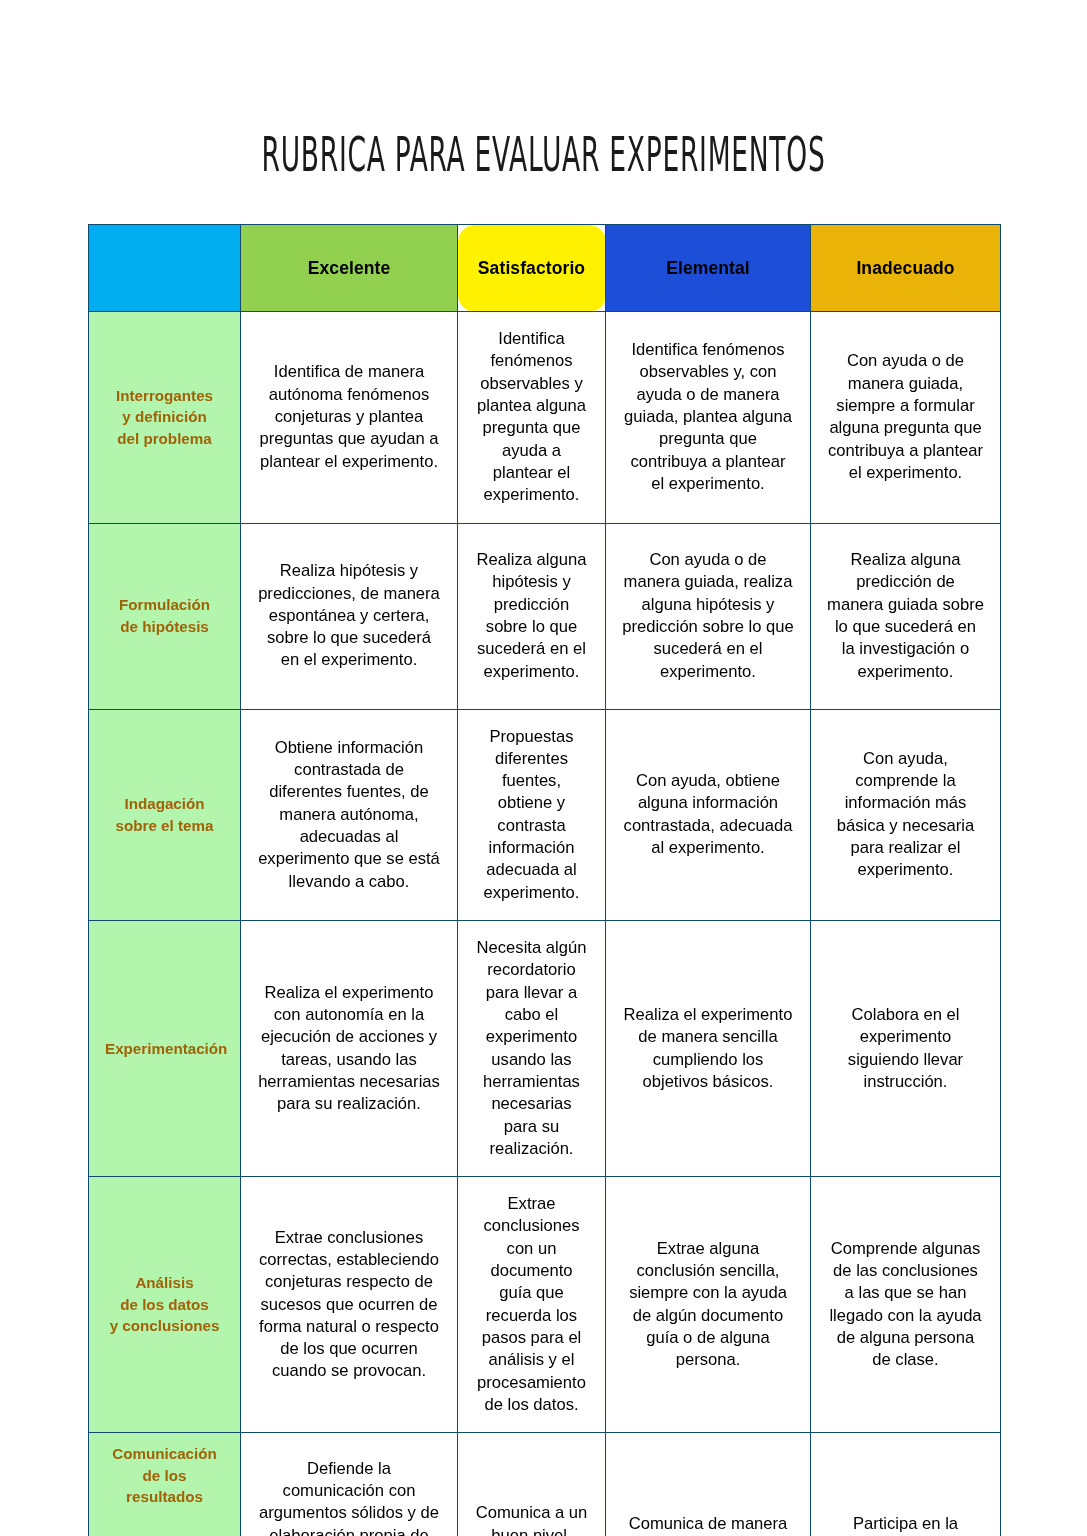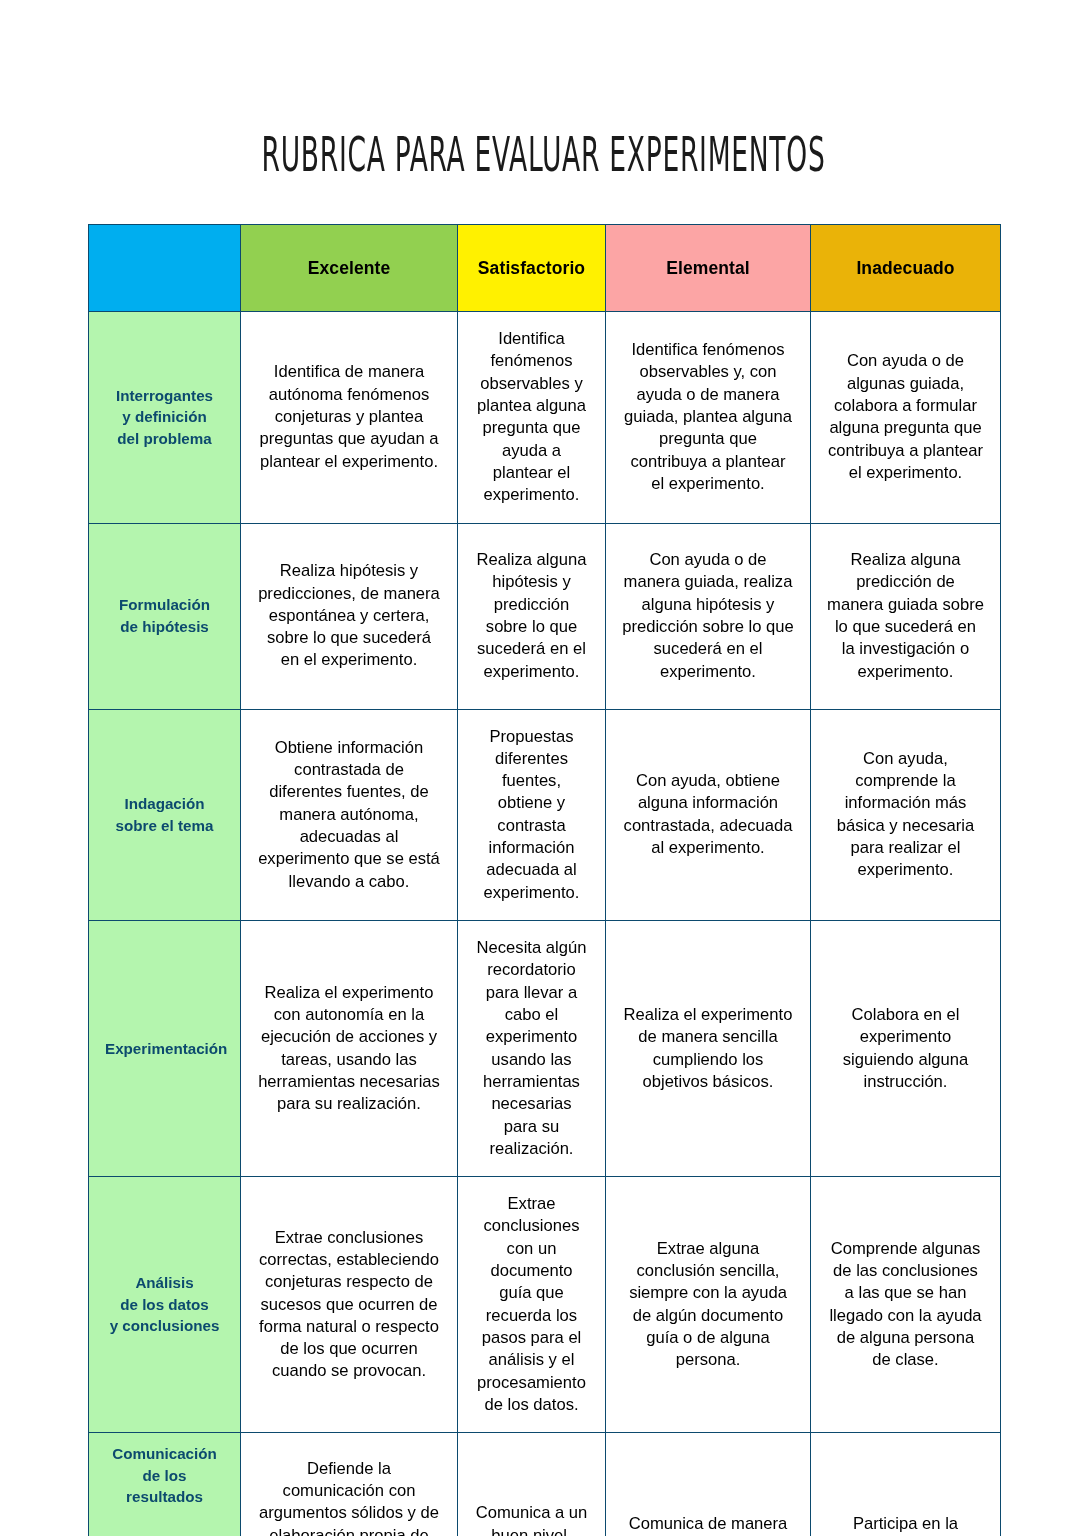--- a/index.html
+++ b/index.html
@@ -71,32 +71,32 @@
     height: 54px;
     font-size: 17.5px;
     font-weight: bold;
     text-align: center;
     color: #000;
     letter-spacing: 0.1px;
   }
 
   th.h-blank { background: #00AEEF; }
   th.h-exc   { background: #92D050; }
-  th.h-sat   { background: #FFF100; }
-  th.h-ele   { background: #fca5a5; }
+  th.h-sat   { background: #FFF100; border-radius: 17px; }
+  th.h-ele   { background: #1d4ed8; }
   th.h-ina   { background: #eab308; }
 
   td.rowlabel {
     background: #B4F5AE;
     font-weight: bold;
     font-size: 15.2px;
     text-align: center;
     line-height: 1.42;
     padding: 4px 6px;
-    color: #0c4a6e;
+    color: #a16207;
   }
   td.rowlabel.top-align { vertical-align: top; padding-top: 10px; }
 
   td.cell {
     background: #ffffff;
     text-align: center;
     font-size: 16.6px;
     line-height: 1.345;
     padding: 6px 7px;
     color: #000;
@@ -137,21 +137,21 @@
         </tr>
       </thead>
 
       <tbody>
 
         <tr class="r0">
           <td class="rowlabel">Interrogantes<br>y definición<br>del problema</td>
           <td class="cell">Identifica de manera autónoma fenómenos conjeturas y plantea preguntas que ayudan a plantear el experimento.</td>
           <td class="cell">Identifica fenómenos observables y plantea alguna pregunta que ayuda a plantear el experimento.</td>
           <td class="cell">Identifica fenómenos observables y, con ayuda o de manera guiada, plantea alguna pregunta que contribuya a plantear el experimento.</td>
-          <td class="cell">Con ayuda o de algunas guiada, colabora a formular alguna pregunta que contribuya a plantear el experimento.</td>
+          <td class="cell">Con ayuda o de manera guiada, siempre a formular alguna pregunta que contribuya a plantear el experimento.</td>
         </tr>
 
         <tr class="r1">
           <td class="rowlabel">Formulación<br>de hipótesis</td>
           <td class="cell">Realiza hipótesis y predicciones, de manera espontánea y certera, sobre lo que sucederá en el experimento.</td>
           <td class="cell">Realiza alguna hipótesis y predicción sobre lo que sucederá en el experimento.</td>
           <td class="cell">Con ayuda o de manera guiada, realiza alguna hipótesis y predicción sobre lo que sucederá en el experimento.</td>
           <td class="cell">Realiza alguna predicción de manera guiada sobre lo que sucederá en la investigación o experimento.</td>
         </tr>
 
@@ -161,21 +161,21 @@
           <td class="cell">Propuestas diferentes fuentes, obtiene y contrasta información adecuada al experimento.</td>
           <td class="cell">Con ayuda, obtiene alguna información contrastada, adecuada al experimento.</td>
           <td class="cell">Con ayuda, comprende la información más básica y necesaria para realizar el experimento.</td>
         </tr>
 
         <tr class="r3">
           <td class="rowlabel">Experimentación</td>
           <td class="cell">Realiza el experimento con autonomía en la ejecución de acciones y tareas, usando las herramientas necesarias para su realización.</td>
           <td class="cell">Necesita algún recordatorio para llevar a cabo el experimento usando las herramientas necesarias para su realización.</td>
           <td class="cell">Realiza el experimento de manera sencilla cumpliendo los objetivos básicos.</td>
-          <td class="cell">Colabora en el experimento siguiendo alguna instrucción.</td>
+          <td class="cell">Colabora en el experimento siguiendo llevar instrucción.</td>
         </tr>
 
         <tr class="r4">
           <td class="rowlabel">Análisis<br>de los datos<br>y conclusiones</td>
           <td class="cell">Extrae conclusiones correctas, estableciendo conjeturas respecto de sucesos que ocurren de forma natural o respecto de los que ocurren cuando se provocan.</td>
           <td class="cell">Extrae conclusiones con un documento guía que recuerda los pasos para el análisis y el procesamiento de los datos.</td>
           <td class="cell">Extrae alguna conclusión sencilla, siempre con la ayuda de algún documento guía o de alguna persona.</td>
           <td class="cell">Comprende algunas de las conclusiones a las que se han llegado con la ayuda de alguna persona de clase.</td>
         </tr>
 

